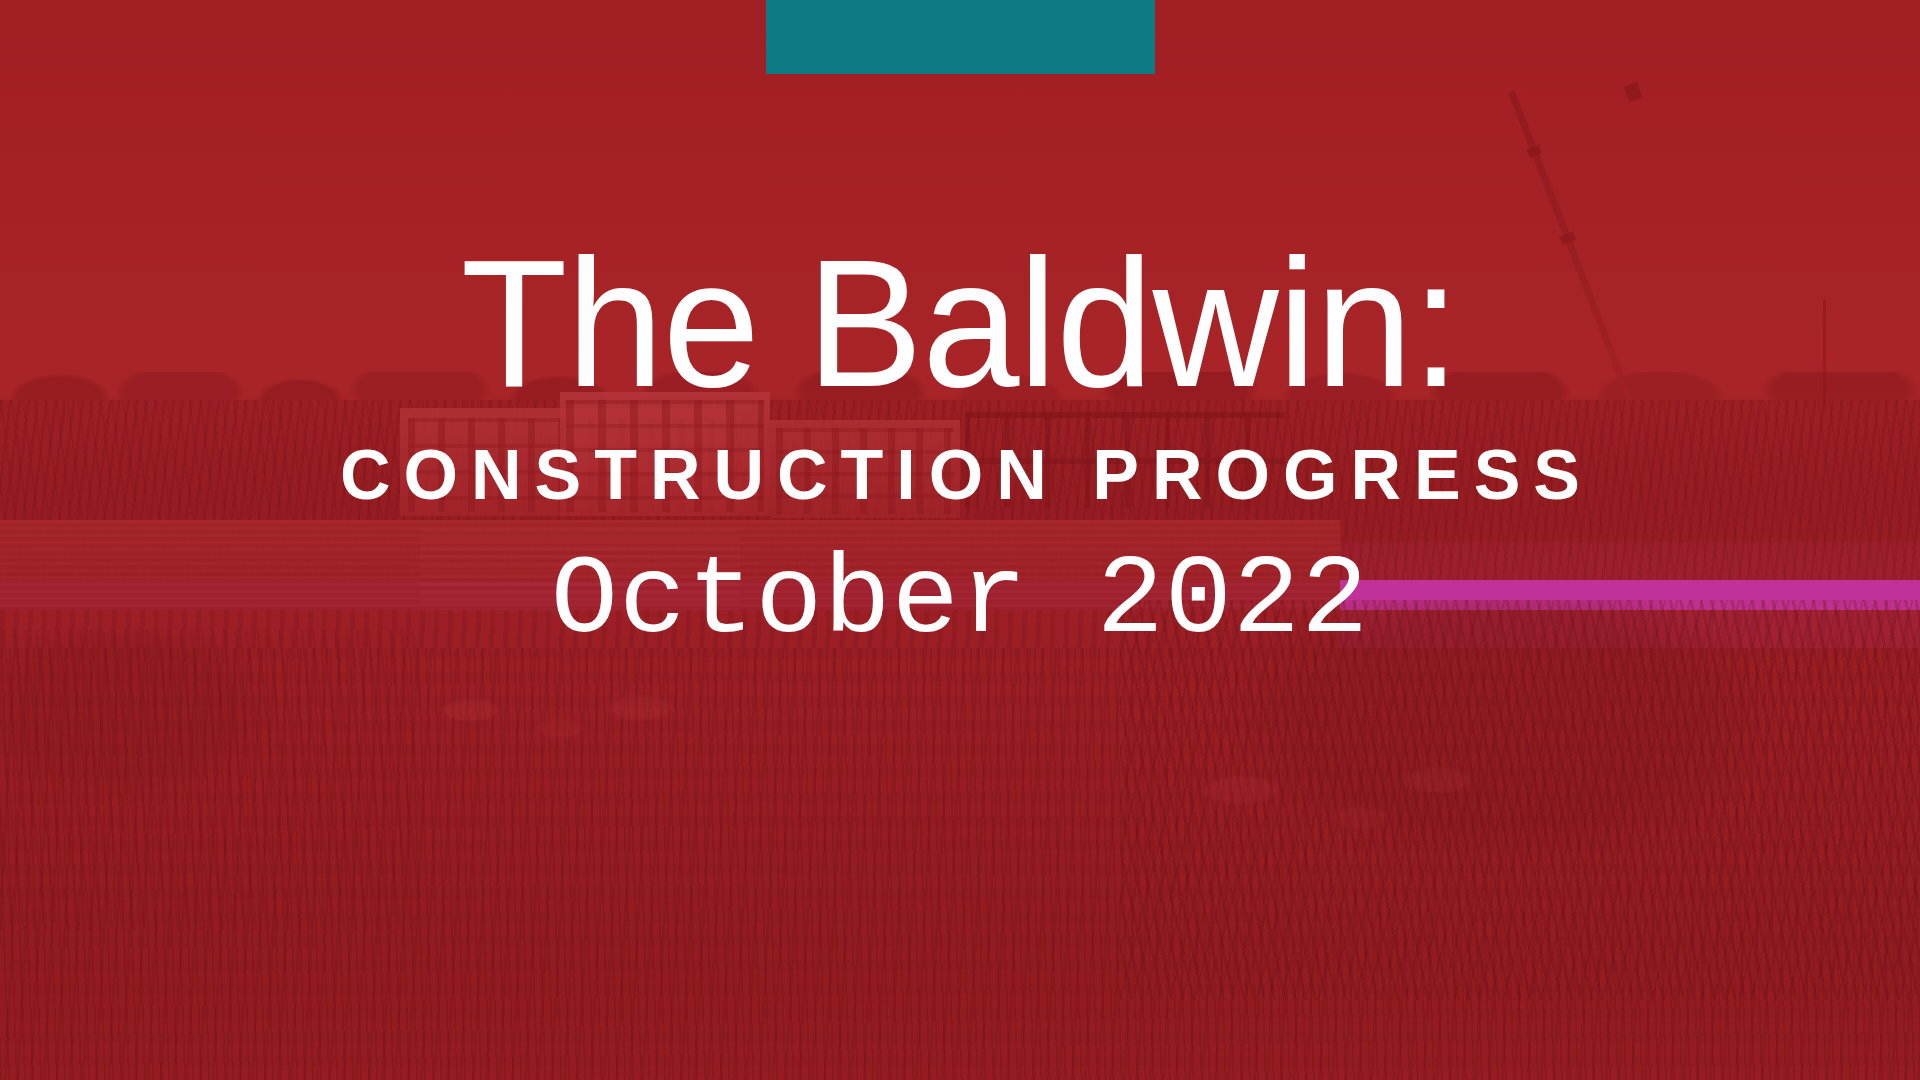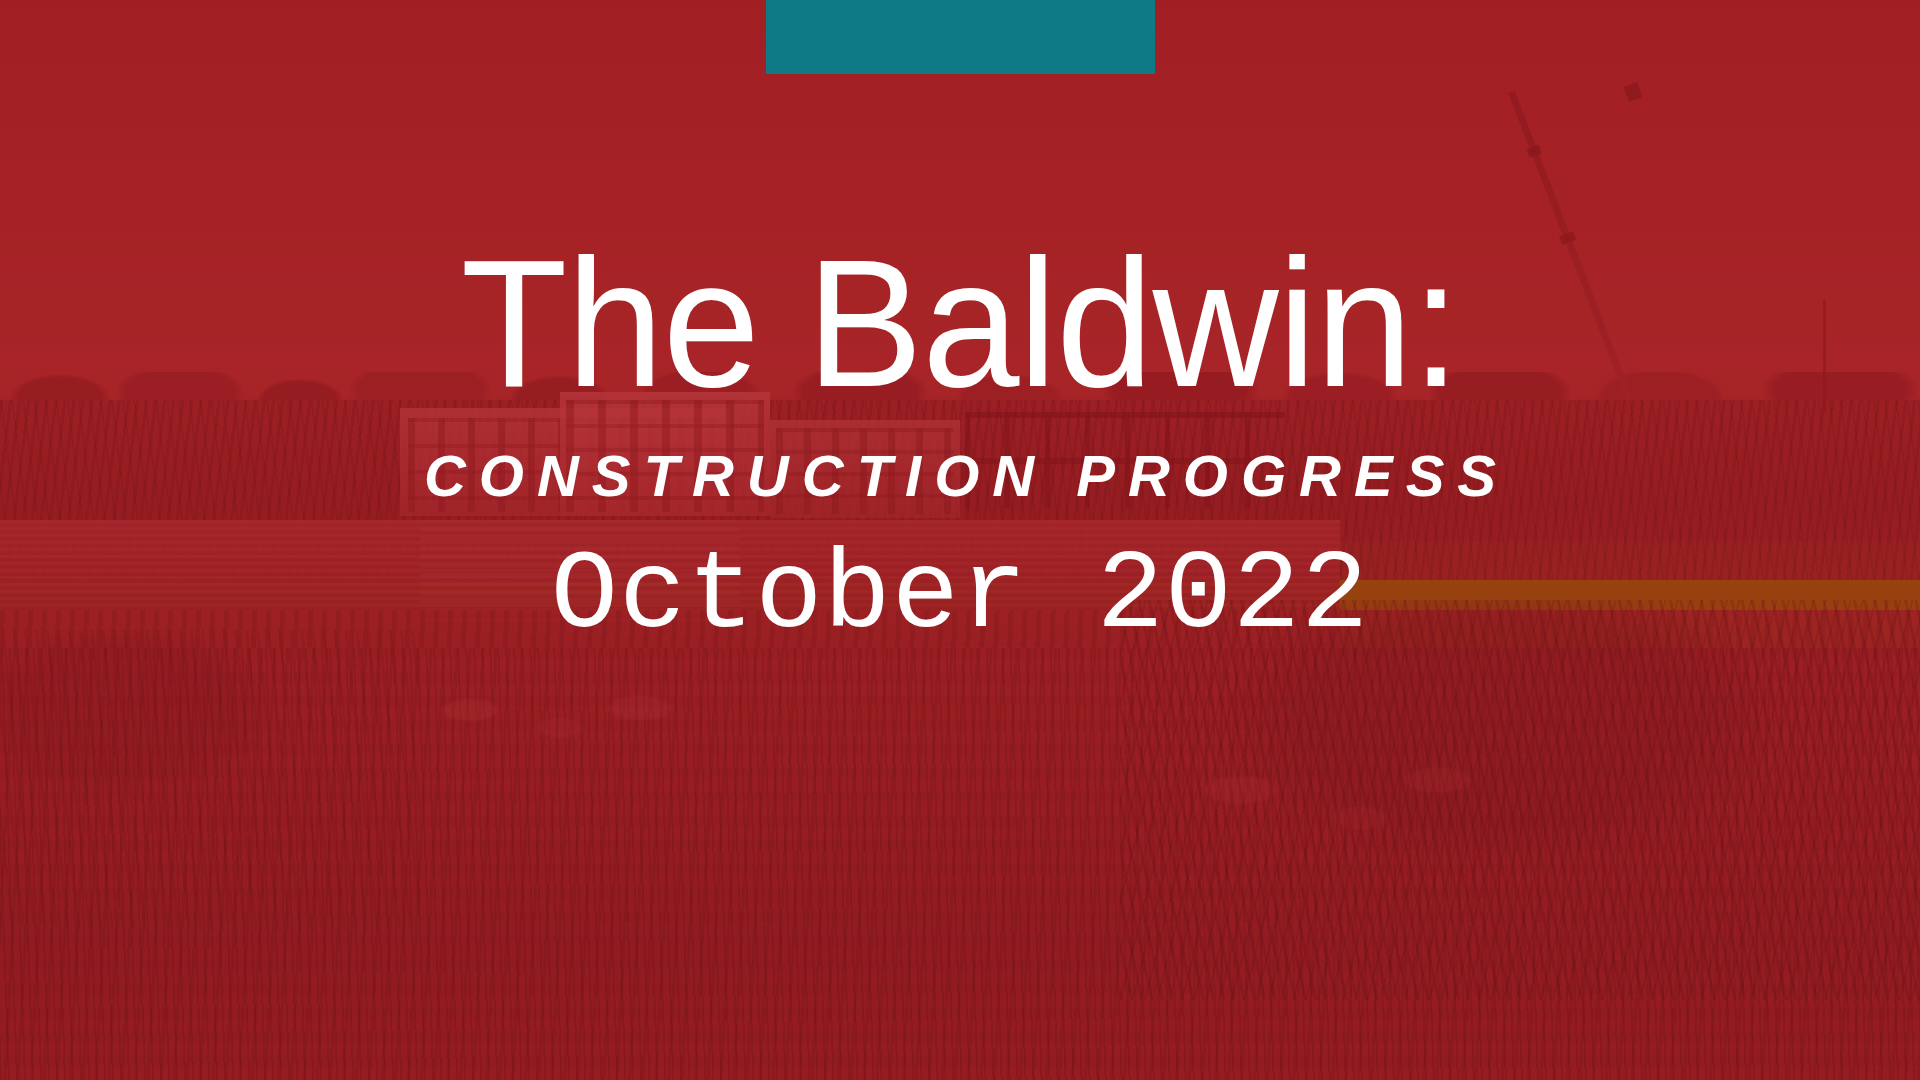--- a/index.html
+++ b/index.html
@@ -10,21 +10,21 @@
     overflow: hidden;
     background: #B0262C;
   }
 
   #slide {
     position: relative;
     width: 1920px;
     height: 1080px;
     overflow: hidden;
     font-family: "Liberation Sans", sans-serif;
-    background: #a16207;
+    background: #d946ef;
   }
 
   
   .photo {
     position: absolute;
     inset: 0;
     overflow: hidden;
   }
 
   
@@ -334,30 +334,29 @@
     font-family: "Liberation Sans", sans-serif;
     font-size: 182px;
     font-weight: 300;
     letter-spacing: -1px;
     line-height: 1.0;
     white-space: nowrap;
     transform: scaleX(0.96);
   }
 
   .title-sub {
-    margin-top: 33px;
+    margin-top: 26px;
     color: #FFFFFF;
     font-family: "Liberation Sans", sans-serif;
-    font-size: 58px;
+    font-size: 70px;
     font-weight: 700;
     letter-spacing: 13px;
     line-height: 1.0;
     white-space: nowrap;
     padding-left: 13px;
-    font-style: italic;
   }
 
   .title-date {
     margin-top: 36px;
     color: #FFFFFF;
     font-family: Liberation Mono, monospace;
     font-size: 112px;
     font-weight: 300;
     letter-spacing: 1px;
     line-height: 1.0;

